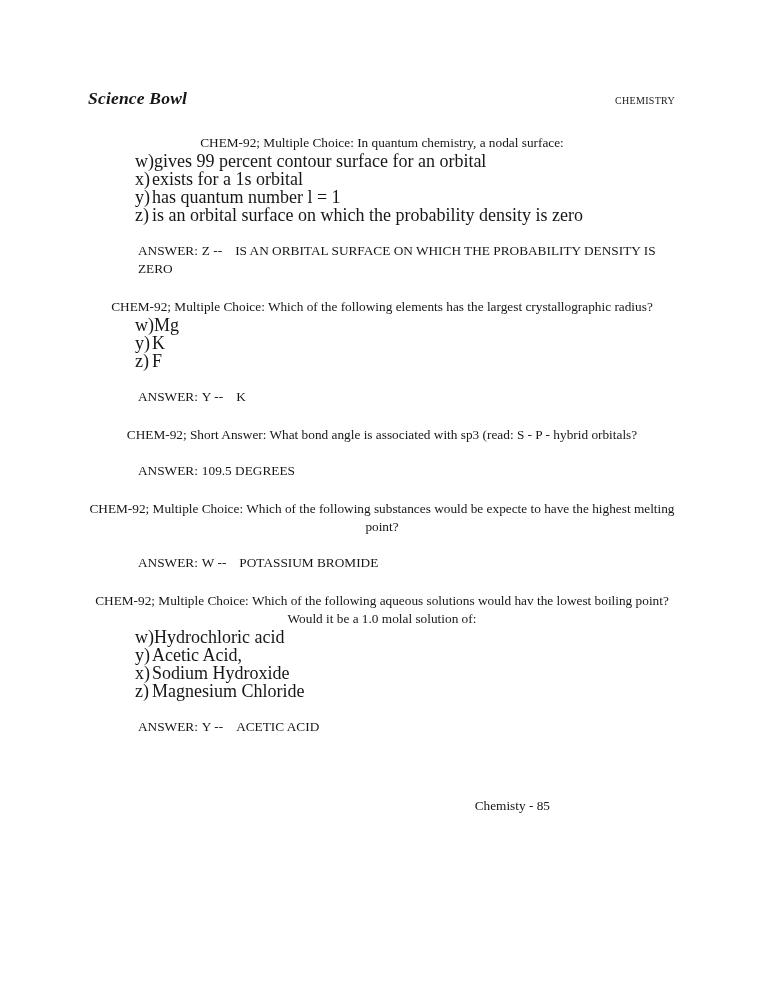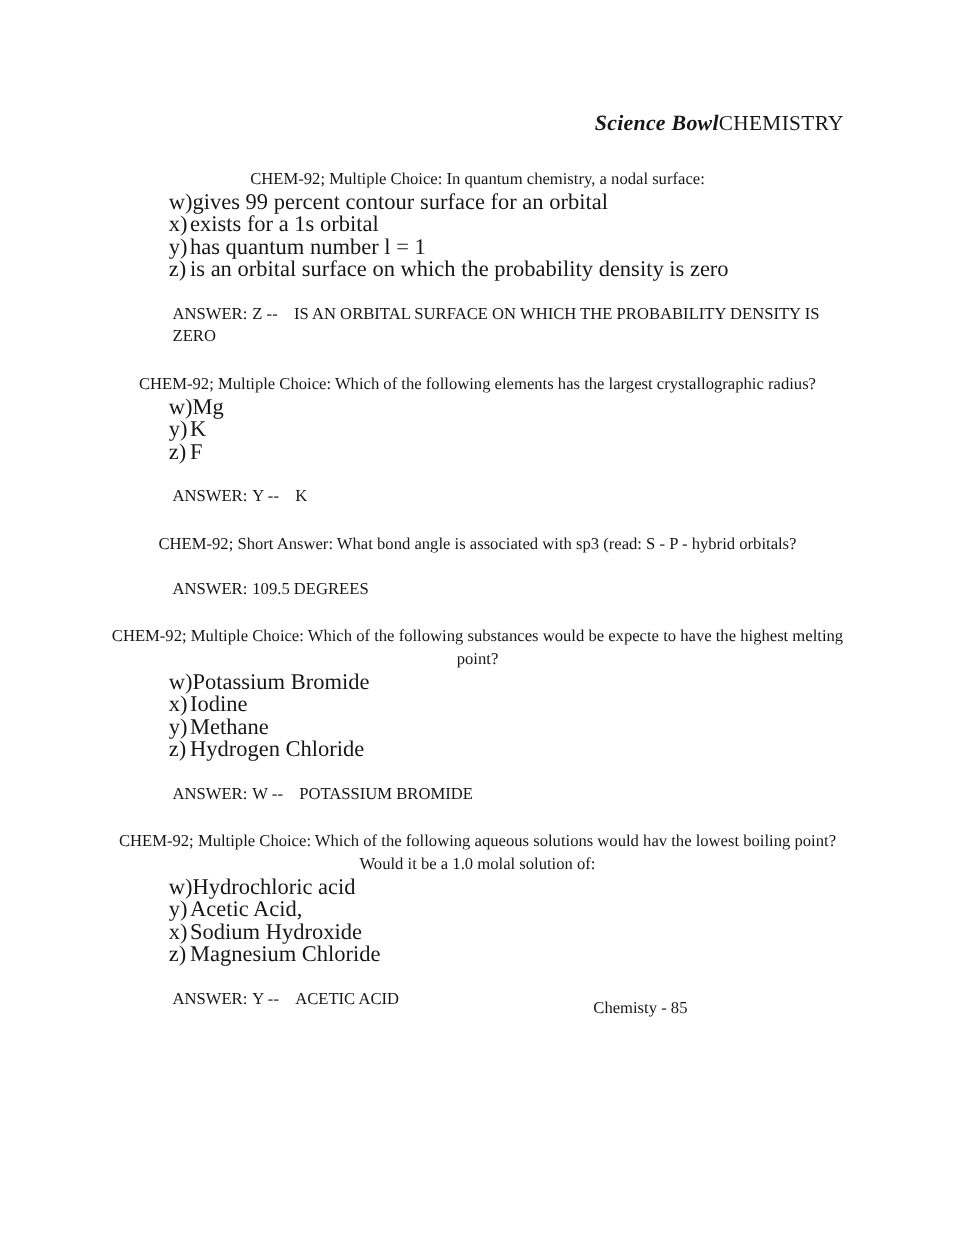--- a/index.html
+++ b/index.html
@@ -20,31 +20,31 @@
     position: absolute;
     left: 88px;
     top: 88px;
     width: 588px;
   }
 
   
   .header {
     display: flex;
     align-items: baseline;
-    justify-content: flex-end;
+    justify-content: space-between;
     height: 26px;
   }
   .header-title {
     font-size: 17.5px;
     font-weight: bold;
     font-style: italic;
     letter-spacing: 0.2px;
   }
   .header-subject {
-    font-size: 17px;
+    font-size: 10px;
     letter-spacing: 0.3px;
     margin-right: 1px;
   }
 
   
   .block {
     margin-top: 20px;
   }
   .q-stem {
     font-size: 13.3px;
@@ -127,26 +127,20 @@
             <li class="option"><span class="opt-letter">z)</span><span>F</span></li>
           </ul>
           <div class="answer"><span class="ans-pad"></span><span>ANSWER:</span><span class="ans-gap-sm"></span><span>Y --</span><span class="ans-gap"></span><span>K</span></div>
         </div>
         <div class="block">
           <div class="q-stem">CHEM-92; Short Answer:  What bond angle is associated with sp3 (read: S - P - hybrid orbitals?</div>
           <div class="answer"><span class="ans-pad"></span><span>ANSWER:</span><span class="ans-gap-sm"></span><span>109.5 DEGREES</span></div>
         </div>
         <div class="block">
           <div class="q-stem">CHEM-92; Multiple Choice:  Which of the following substances would be expecte to have the highest melting point?</div>
-          <ul class="options">
-            <li class="option"><span class="opt-letter">w)</span><span>Potassium Bromide</span></li>
-            <li class="option"><span class="opt-letter">x)</span><span>Iodine</span></li>
-            <li class="option"><span class="opt-letter">y)</span><span>Methane</span></li>
-            <li class="option"><span class="opt-letter">z)</span><span>Hydrogen Chloride</span></li>
-          </ul>
           <div class="answer"><span class="ans-pad"></span><span>ANSWER:</span><span class="ans-gap-sm"></span><span>W --</span><span class="ans-gap"></span><span>POTASSIUM BROMIDE</span></div>
         </div>
         <div class="block">
           <div class="q-stem">CHEM-92; Multiple Choice:  Which of the following aqueous solutions would hav the lowest boiling point?  Would it be a 1.0 molal solution of:</div>
           <ul class="options">
             <li class="option"><span class="opt-letter">w)</span><span>Hydrochloric acid</span></li>
             <li class="option"><span class="opt-letter">y)</span><span>Acetic Acid,</span></li>
             <li class="option"><span class="opt-letter">x)</span><span>Sodium Hydroxide</span></li>
             <li class="option"><span class="opt-letter">z)</span><span>Magnesium Chloride</span></li>
           </ul>

